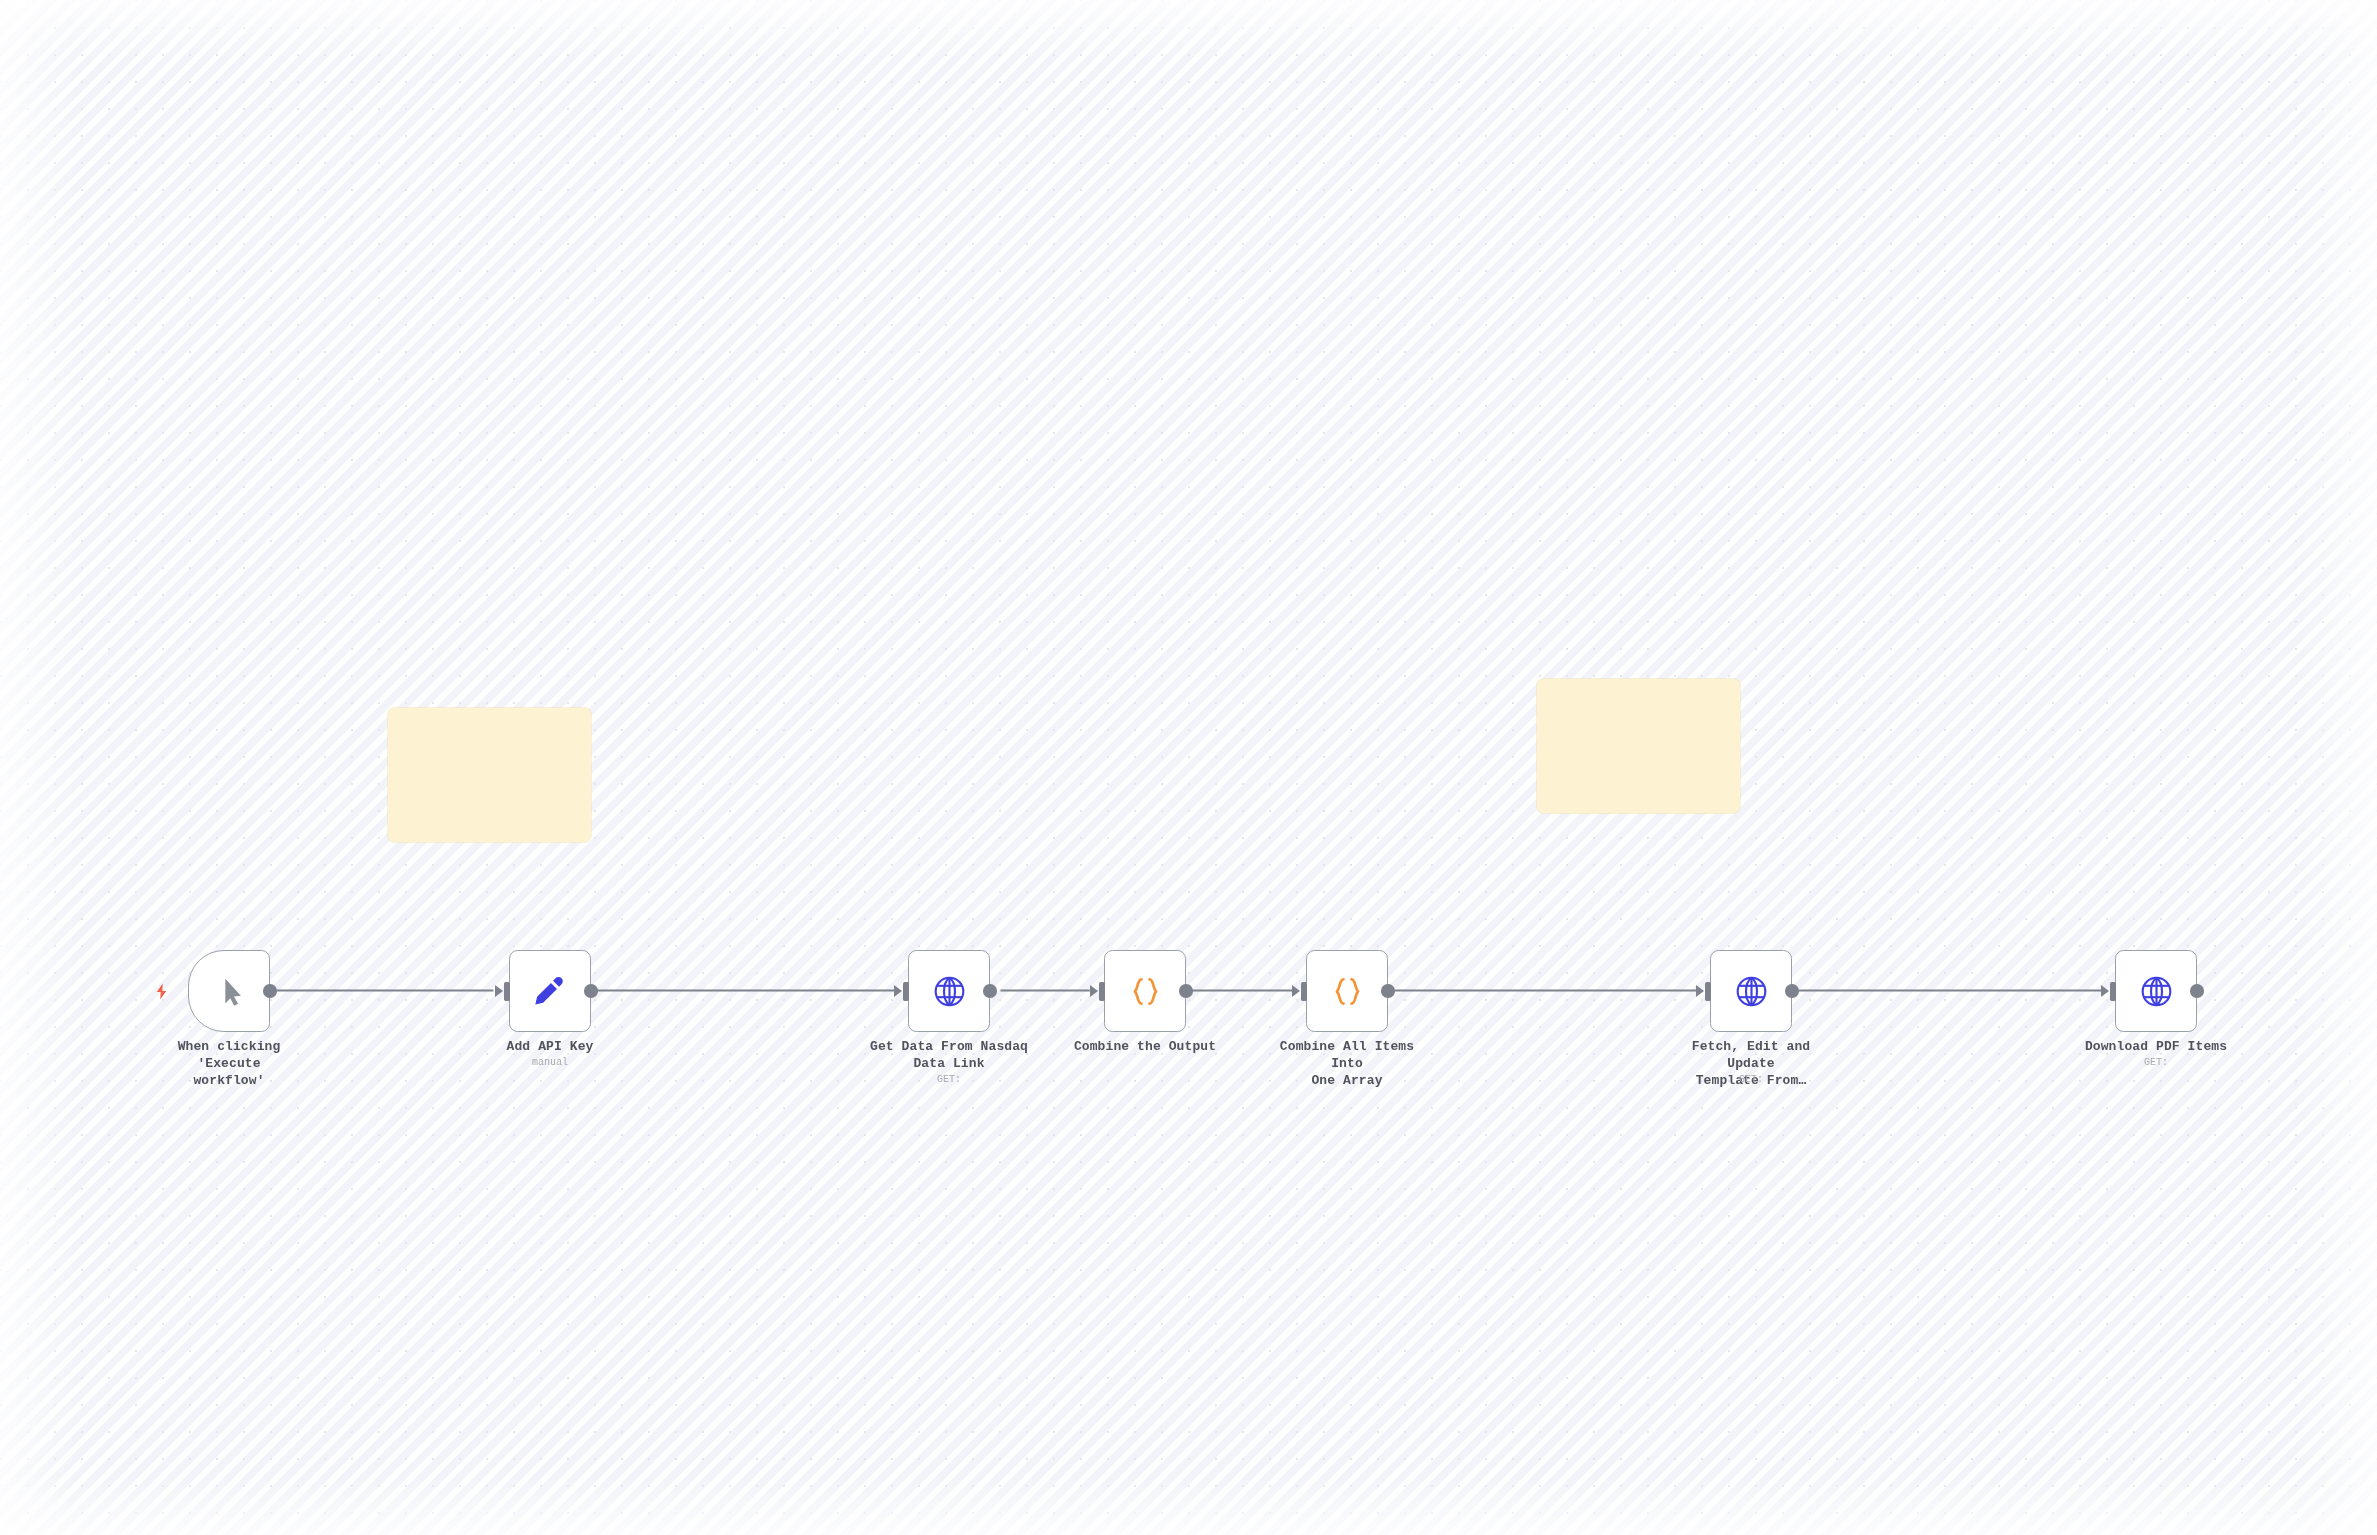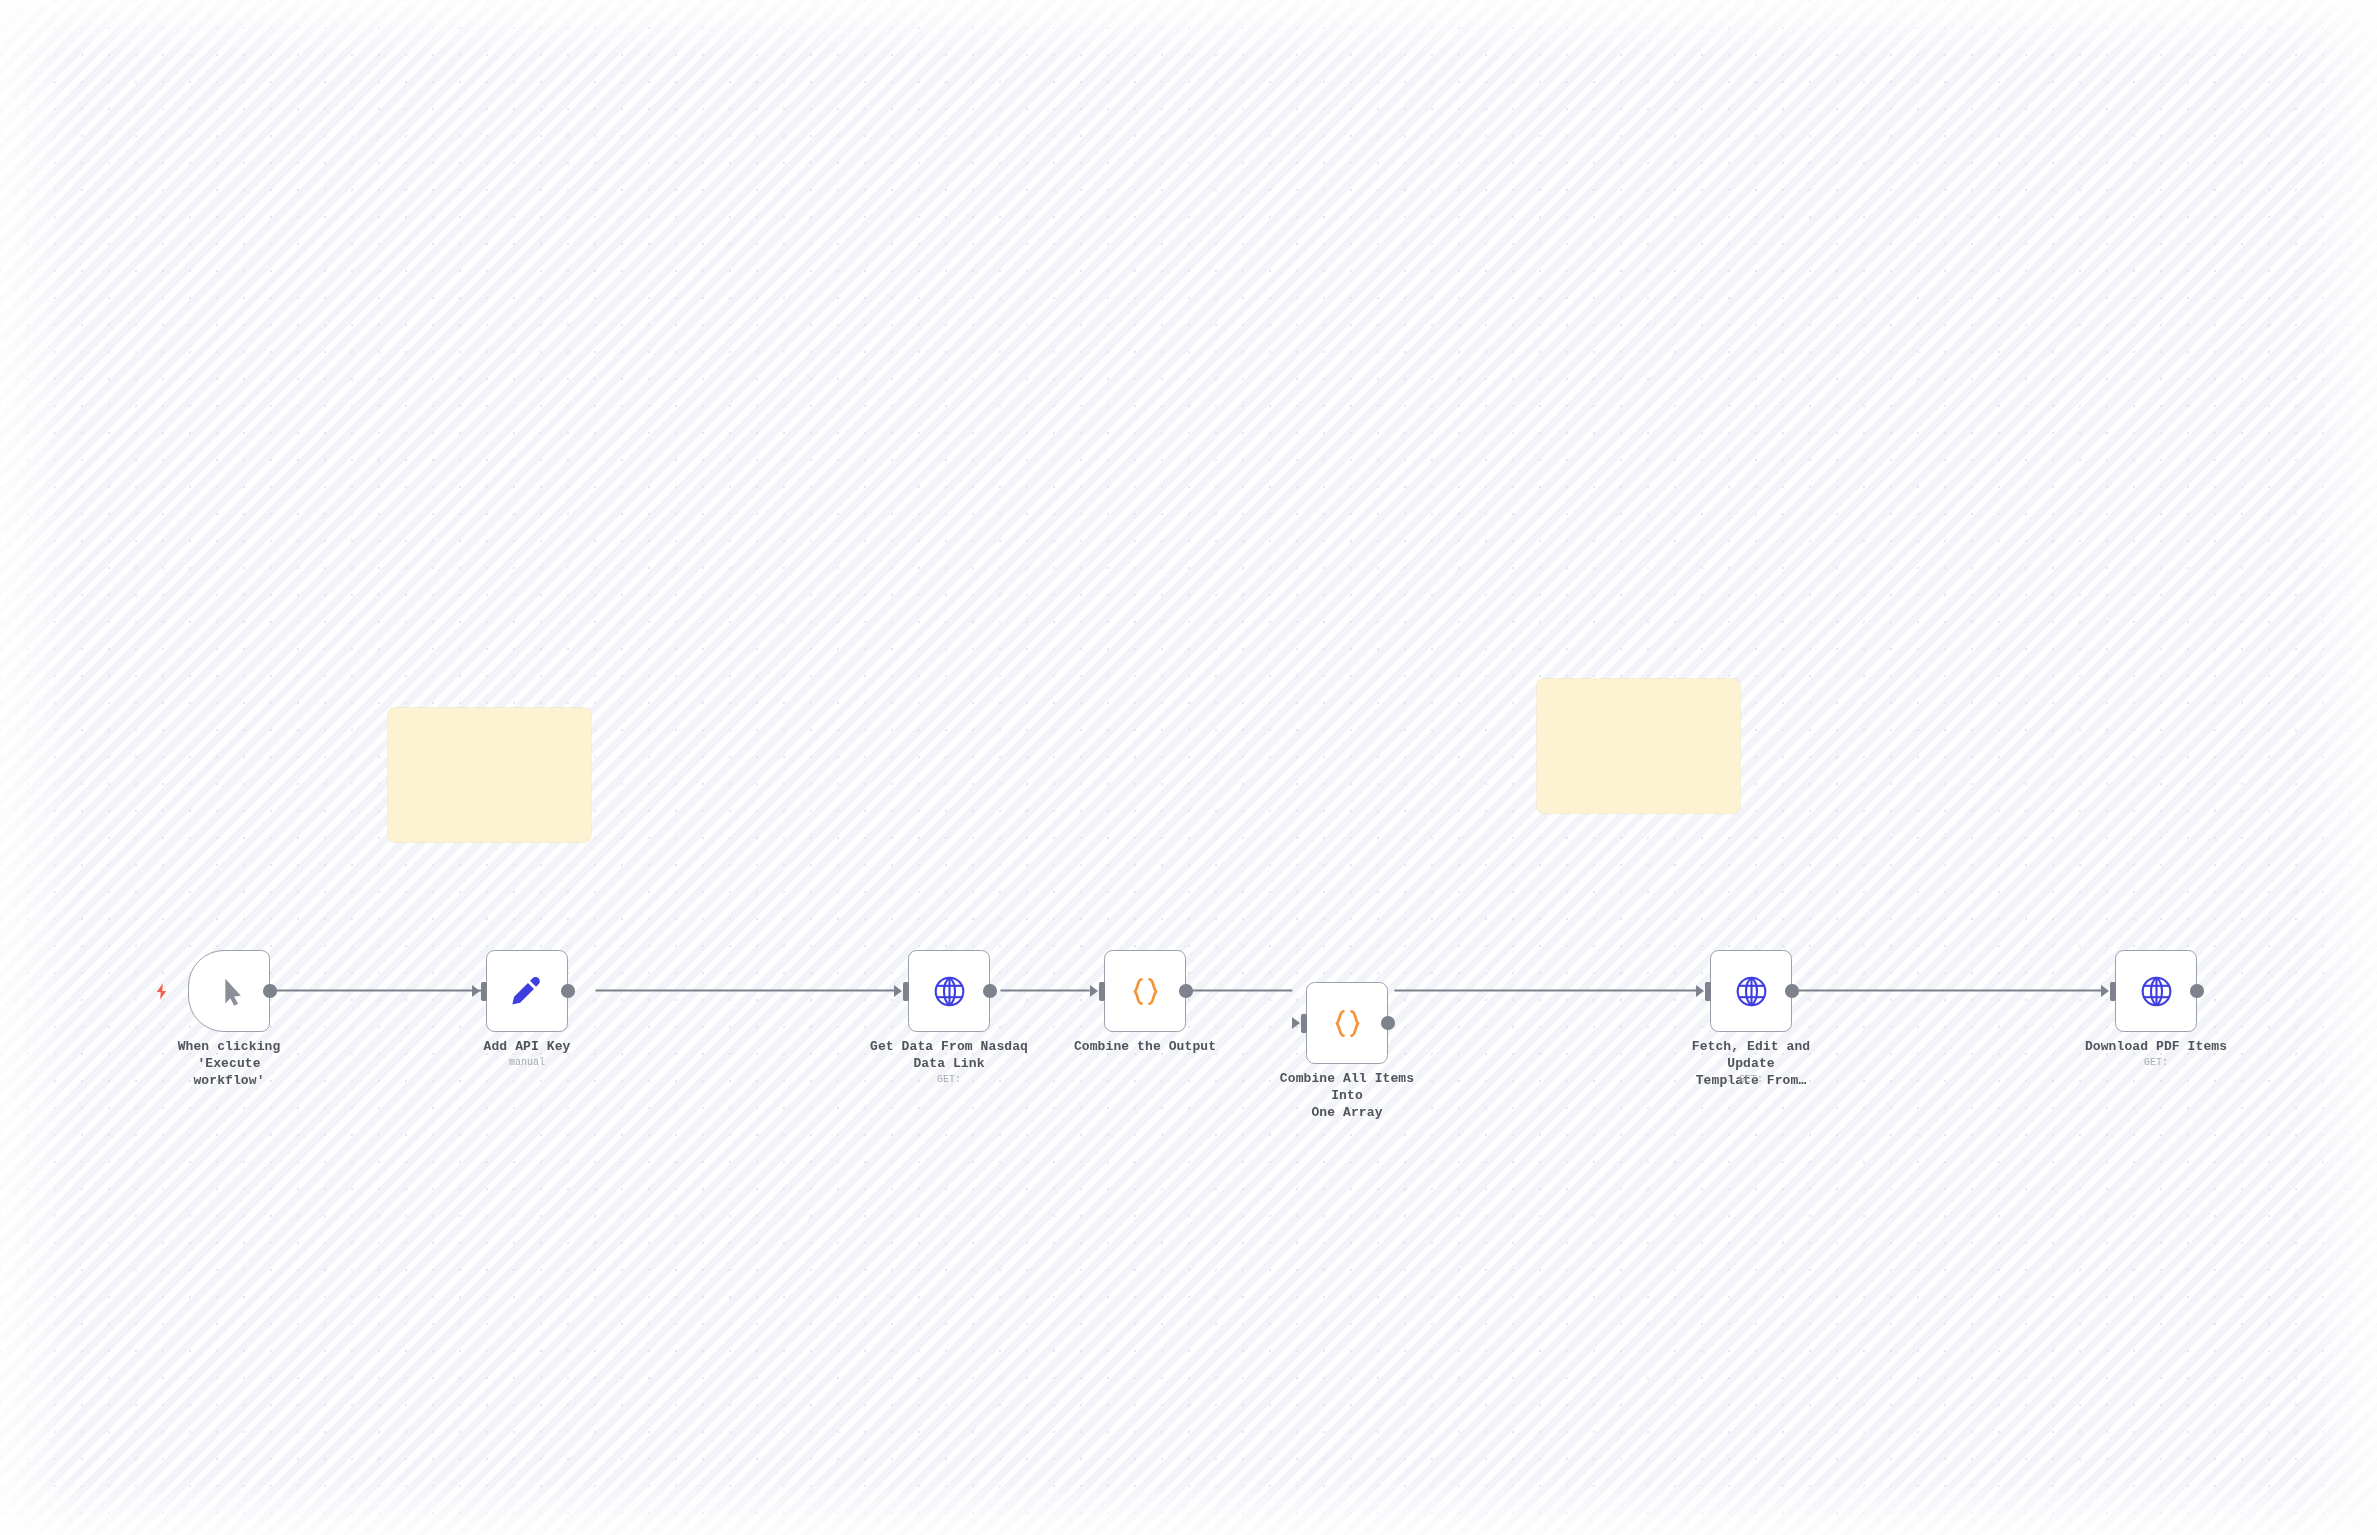--- a/index.html
+++ b/index.html
@@ -199,21 +199,21 @@
             <path fill="#8b8f98" d="M14,6 L14,41 L21,33.5 L26.5,44 L32,41.2 L26.3,31 L36,30 Z"></path>
           </svg>
         </div>
         <svg viewBox="0 0 24 24" class="bolt">
           <path fill="#f4604a" d="M13.6,2 L6,12.6 L11,12.6 L10.4,22 L18,11.4 L13,11.4 Z"></path>
         </svg>
         <div class="ep-out"></div>
         <div class="node-label" style="color: rgb(80, 83, 91);">When clicking 'Execute
 workflow'</div>
       </div>
-      <div class="node" style="left: 486px; top: 950px;">
+      <div class="node" style="left: 509px; top: 950px;">
         <div class="node-box" style="border-color: rgb(154, 160, 170); background: rgb(255, 255, 255);">
           <svg viewBox="0 0 48 48" class="node-icon">
             <path fill="#3f3fe0" d="M37.6,7.8 a5.2,5.2 0 0 1 0,7.4 l-3.1,3.1 -7.4,-7.4 3.1,-3.1 a5.2,5.2 0 0 1 7.4,0 Z M24.6,13.4 l7.4,7.4 -17.1,17.1 -9.6,2.2 2.2,-9.6 Z"></path>
           </svg>
         </div>
         <div class="ep-in"></div>
         <div class="ep-out"></div>
         <div class="node-label" style="color: rgb(80, 83, 91);">Add API Key</div>
         <div class="node-sub one-line" style="color: rgb(166, 169, 178);">manual</div>
       </div>
@@ -242,21 +242,21 @@
             <g fill="none" stroke="#f59437" stroke-width="3.4" stroke-linecap="round" stroke-linejoin="round">
               <path d="M19,9 C14,9 15,20 11,24 C15,28 14,39 19,39"></path>
               <path d="M29,9 C34,9 33,20 37,24 C33,28 34,39 29,39"></path>
             </g>
           </svg>
         </div>
         <div class="ep-in"></div>
         <div class="ep-out"></div>
         <div class="node-label" style="color: rgb(80, 83, 91);">Combine the Output</div>
       </div>
-      <div class="node" style="left: 1306px; top: 950px; margin-top: 32px;">
+      <div class="node" style="left: 1306px; top: 950px;">
         <div class="node-box" style="border-color: rgb(154, 160, 170); background: rgb(255, 255, 255);">
           <svg viewBox="0 0 48 48" class="node-icon">
             <g fill="none" stroke="#f59437" stroke-width="3.4" stroke-linecap="round" stroke-linejoin="round">
               <path d="M19,9 C14,9 15,20 11,24 C15,28 14,39 19,39"></path>
               <path d="M29,9 C34,9 33,20 37,24 C33,28 34,39 29,39"></path>
             </g>
           </svg>
         </div>
         <div class="ep-in"></div>
         <div class="ep-out"></div>

